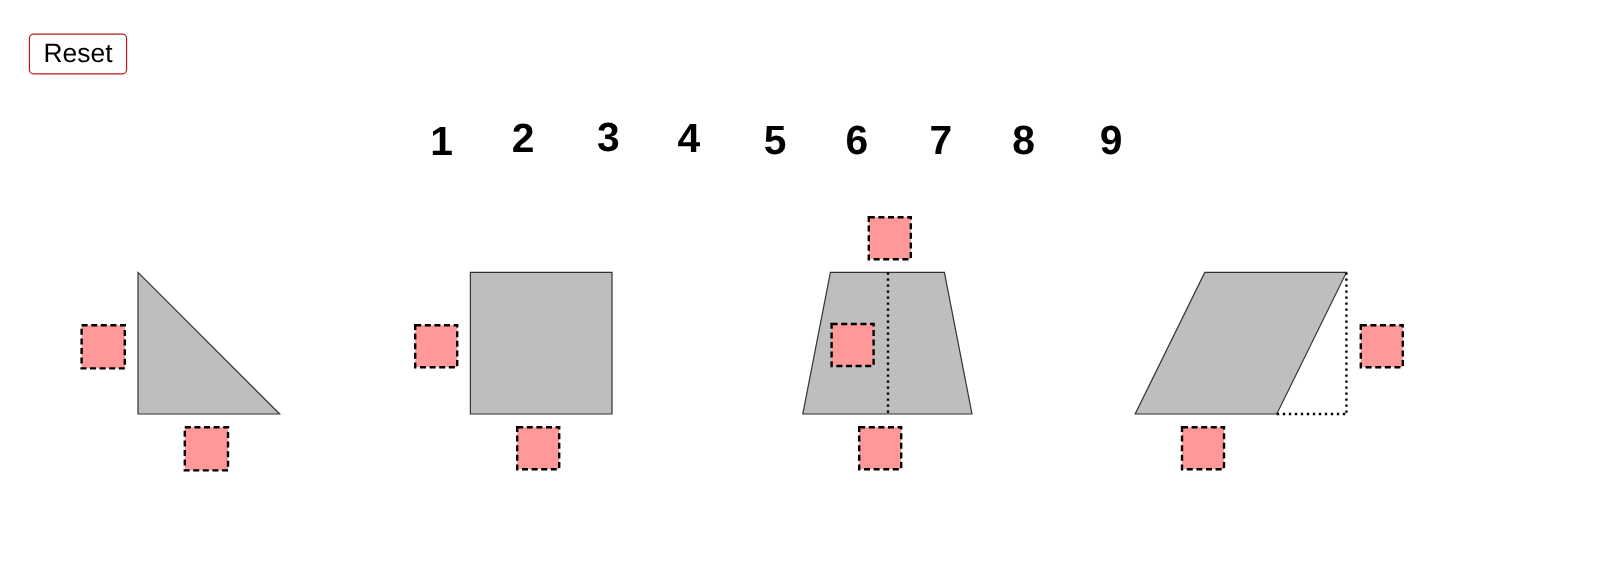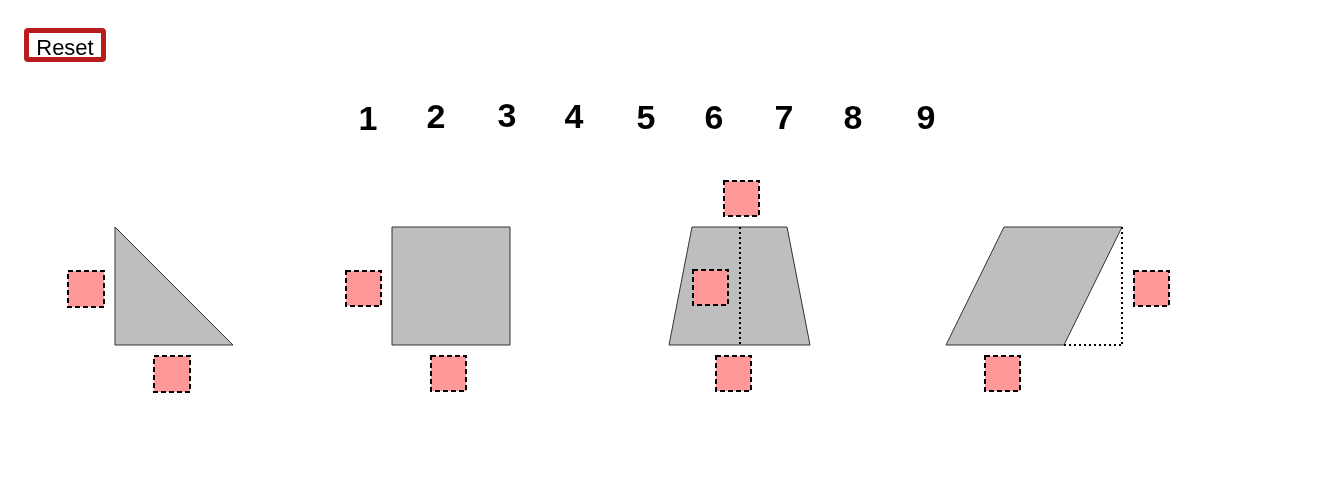--- a/index.html
+++ b/index.html
@@ -14,21 +14,21 @@
       overflow: hidden;
       font-family: "Liberation Sans", sans-serif;
     }
     .reset-btn {
       position: absolute;
       left: 24px;
       top: 28px;
       width: 82px;
       height: 34px;
       box-sizing: border-box;
-      border: 5px solid #b91c1c;
+      border: 1px solid #b91c1c;
       border-radius: 4px;
       background: #ffffff;
       color: #000;
       font-family: "Liberation Sans", sans-serif;
       font-size: 22px;
       line-height: 30px;
       text-align: center;
       padding: 0;
       cursor: pointer;
     }

